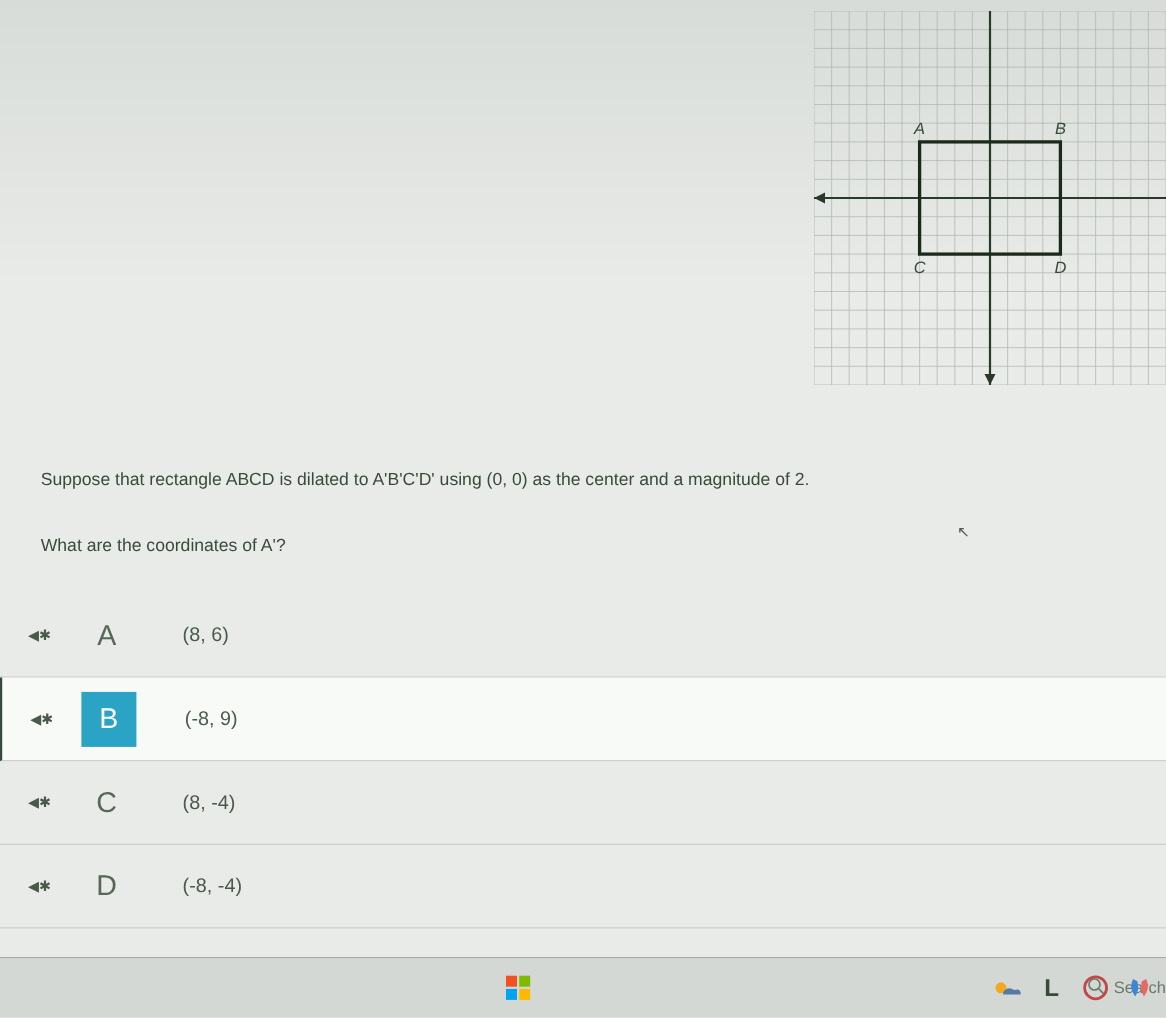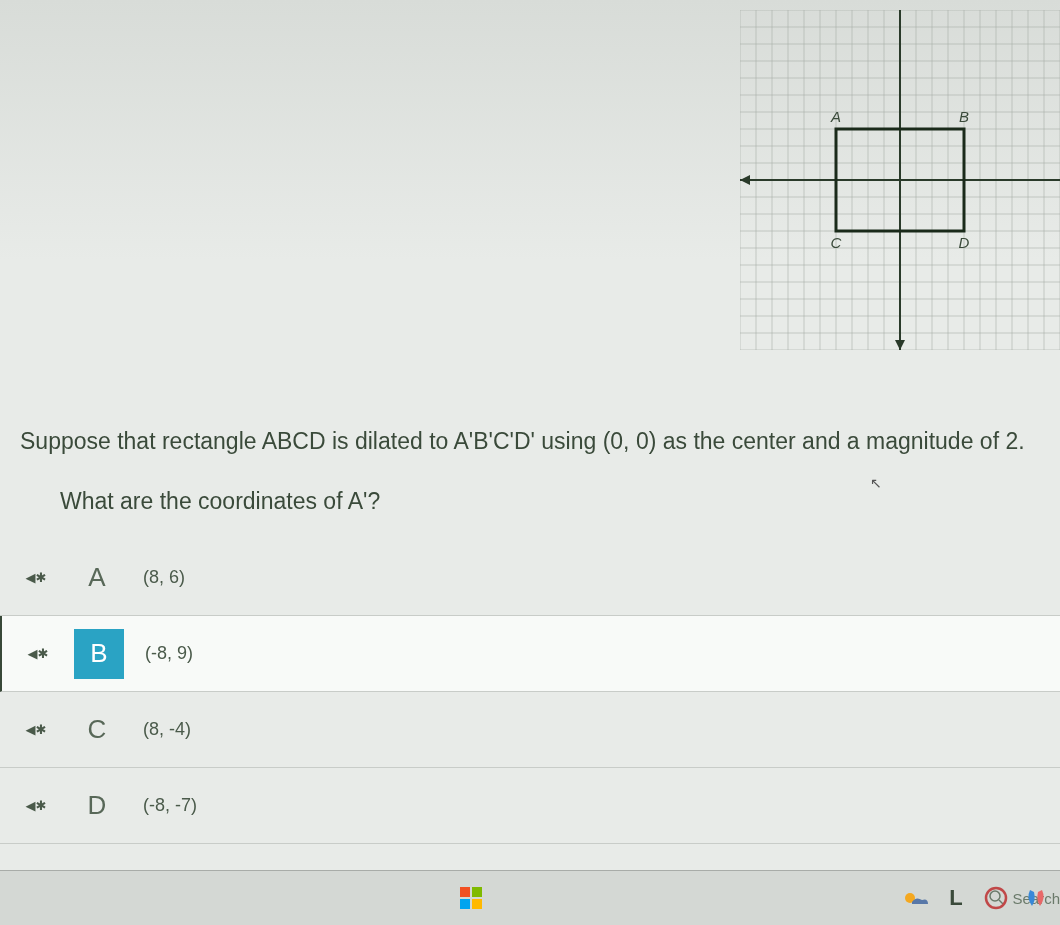--- a/index.html
+++ b/index.html
@@ -19,27 +19,27 @@
     }
     .graph-container {
       position: absolute;
       top: 10px;
       right: 0;
       width: 320px;
       height: 340px;
     }
     .question-text {
       position: absolute;
-      left: 20px;
+      left: 37px;
       color: #3a4a3a;
-      font-size: 23px;
+      font-size: 16px;
       font-weight: 500;
     }
     .q1 { top: 428px; }
-    .q2 { top: 488px; margin-left: 40px; }
+    .q2 { top: 488px; }
     .cursor {
       position: absolute;
       top: 475px;
       left: 870px;
       font-size: 14px;
       color: #555;
     }
     .options {
       position: absolute;
       top: 540px;
@@ -79,21 +79,21 @@
       color: #586858;
       cursor: pointer;
     }
     .option-letter.selected {
       background: #2aa3c4;
       color: white;
     }
     .option-value {
       font-size: 18px;
       color: #4a5a4a;
-      margin-left: 1px;
+      margin-left: 24px;
     }
     .taskbar {
       position: absolute;
       bottom: 0;
       left: 0;
       width: 100%;
       height: 55px;
       background: #d4d8d4;
       border-top: 1px solid #a8aca8;
       display: flex;
@@ -228,21 +228,21 @@
 
     <div class="option-row">
       <div class="speaker-btn">◀✱</div>
       <div class="option-letter">C</div>
       <div class="option-value">(8, -4)</div>
     </div>
 
     <div class="option-row">
       <div class="speaker-btn">◀✱</div>
       <div class="option-letter">D</div>
-      <div class="option-value">(-8, -7)</div>
+      <div class="option-value">(-8, -4)</div>
     </div>
 
   </div>
 </div>
 
 <div class="taskbar">
   <div class="win-logo">
     <div></div>
       <div></div>
       <div></div>

